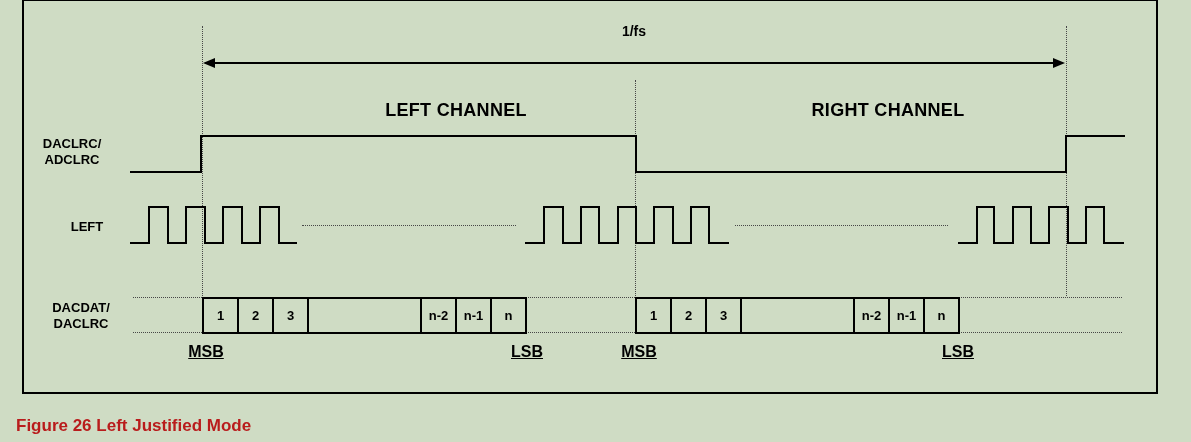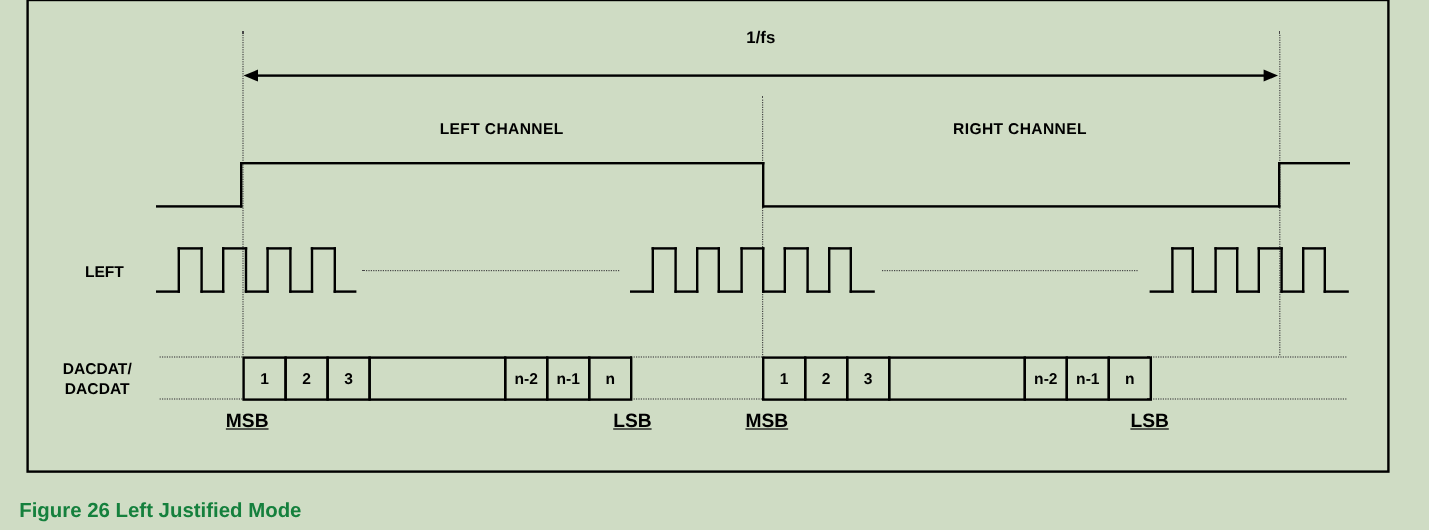--- a/index.html
+++ b/index.html
@@ -16,35 +16,35 @@
     border:2px solid var(--line,#000);
   }
   .seg{position:absolute;background:var(--line,#000);}
   .vdot{position:absolute;width:0;border-left:1.5px dotted var(--dot,#474747);}
   .hdot{position:absolute;height:0;border-top:1.5px dotted var(--dot,#474747);}
   .lbl{
     position:absolute;color:var(--line,#000);
     font-weight:bold;white-space:nowrap;
   }
   .sig-label{font-size:13px;line-height:16px;text-align:center;width:80px;}
-  .chan-label{font-size:13px;transform:translateX(-50%);letter-spacing:.3px;}
+  .chan-label{font-size:18px;transform:translateX(-50%);letter-spacing:.3px;margin-left:38px;}
   .fs-label{font-size:14px;transform:translateX(-50%);}
   .bit-label{font-size:16px;transform:translateX(-50%);text-decoration:underline;}
   .arrow-line{position:absolute;height:2px;background:var(--line,#000);}
   .arrowhead{position:absolute;width:0;height:0;border-top:5px solid transparent;border-bottom:5px solid transparent;}
   .arrowhead.left{border-right:12px solid var(--line,#000);}
   .arrowhead.right{border-left:12px solid var(--line,#000);}
   .cell{
     position:absolute;border:2px solid var(--line,#000);box-sizing:border-box;
     font-size:13px;font-weight:bold;text-align:center;color:var(--line,#000);
     display:flex;align-items:center;justify-content:center;
   }
   .caption{
     position:absolute;left:16px;top:416px;
-    font-size:17px;font-weight:bold;color:#15803d;
+    font-size:17px;font-weight:bold;color:#b91c1c;
   }
 </style>
 </head>
 <body style="--bg: #cfdcc4; --line: #000000; --dot: #474747;">
 
 <div class="screen">
 
   <div class="frame"></div>
 
   <div class="vdot" style="left:202px;top:26px;height:270px;"></div>
@@ -52,24 +52,28 @@
   <div class="vdot" style="left:1066px;top:26px;height:270px;"></div>
 
   <div class="lbl fs-label" style="left:634px;top:23px;">1/fs</div>
   <div class="arrow-line" style="left:211px;top:62px;width:846px;"></div>
   <div class="arrowhead left" style="left:203px;top:58px;"></div>
   <div class="arrowhead right" style="left:1053px;top:58px;"></div>
 
   <div class="lbl chan-label" style="left:418px;top:100px;">LEFT CHANNEL</div>
   <div class="lbl chan-label" style="left:850px;top:100px;text-align:center;">RIGHT CHANNEL</div>
 
+  <div class="lbl sig-label" style="left:32px;top:136px;">
+    <span style="display:block;">DACLRC/</span>
+    <span style="display:block;">ADCLRC</span>
+  </div>
   <div class="lbl sig-label" style="left:47px;top:219px;">LEFT</div>
   <div class="lbl sig-label" style="left:41px;top:300px;text-align:center;">
     <span style="display:block;">DACDAT/</span>
-    <span style="display:block;">DACDAT</span>
+    <span style="display:block;">DACLRC</span>
   </div>
 
   <div id="waveforms" class="abs" style="left:0;top:0;">
       <div class="seg" style="left: 130px; top: 171px; width: 72px; height: 2px;"></div>
       <div class="seg" style="left: 200px; top: 135px; width: 2px; height: 38px;"></div>
       <div class="seg" style="left: 200px; top: 135px; width: 437px; height: 2px;"></div>
       <div class="seg" style="left: 635px; top: 135px; width: 2px; height: 38px;"></div>
       <div class="seg" style="left: 635px; top: 171px; width: 432px; height: 2px;"></div>
       <div class="seg" style="left: 1065px; top: 135px; width: 2px; height: 38px;"></div>
       <div class="seg" style="left: 1065px; top: 135px; width: 60px; height: 2px;"></div>

